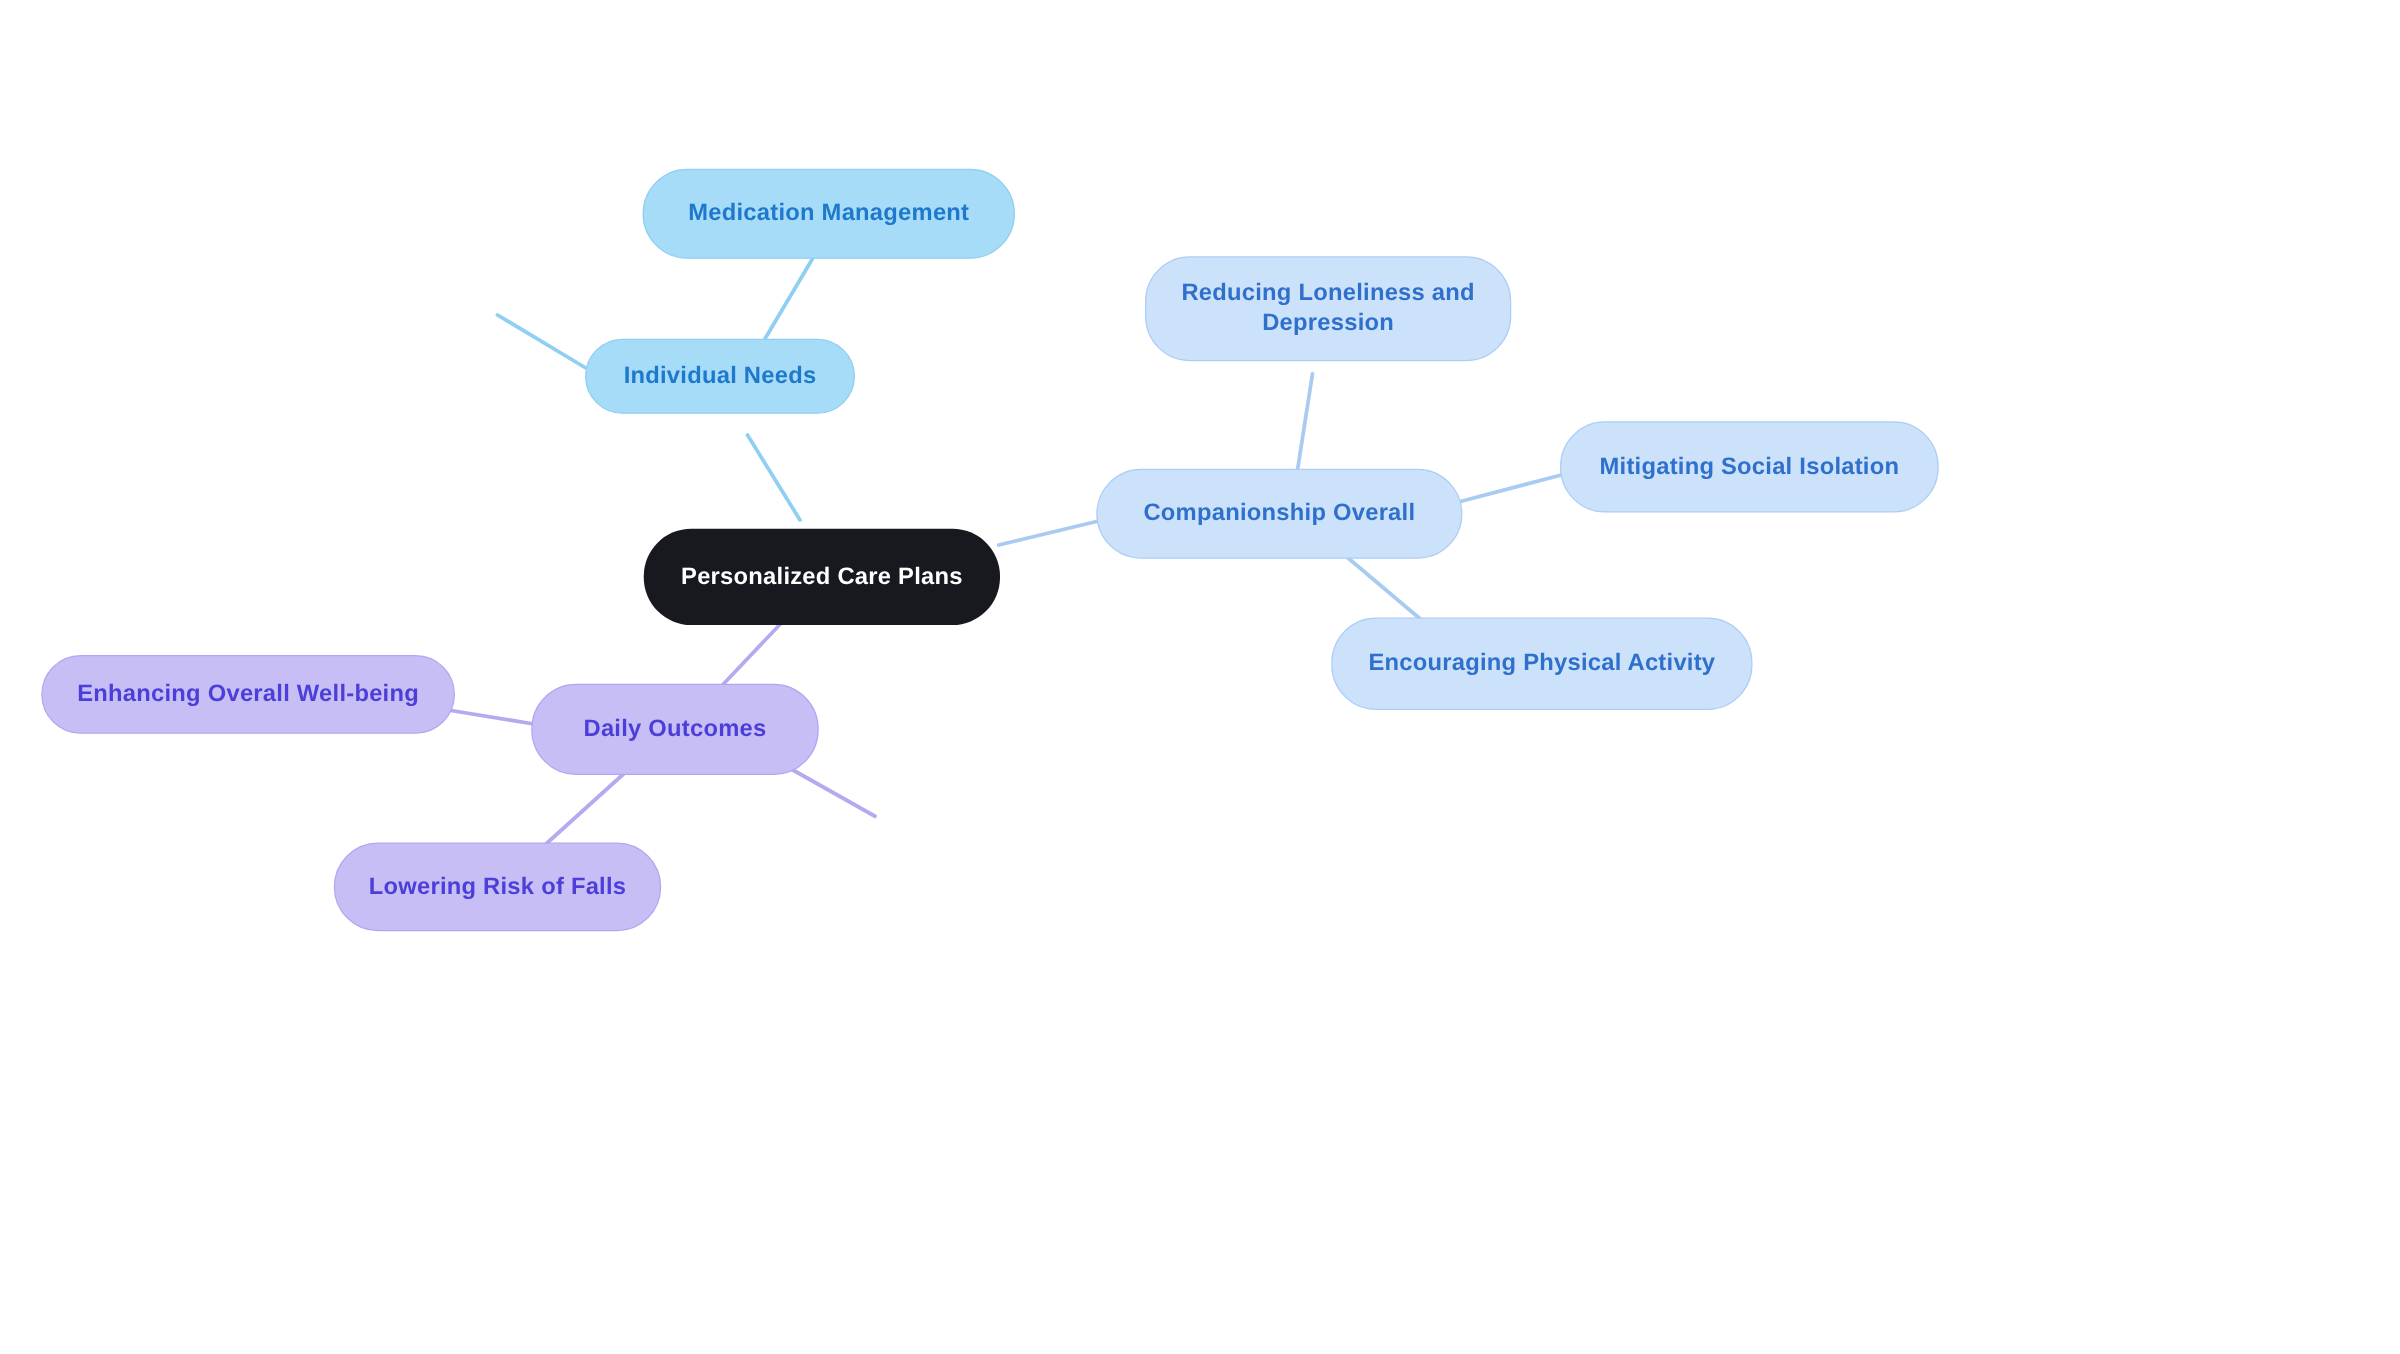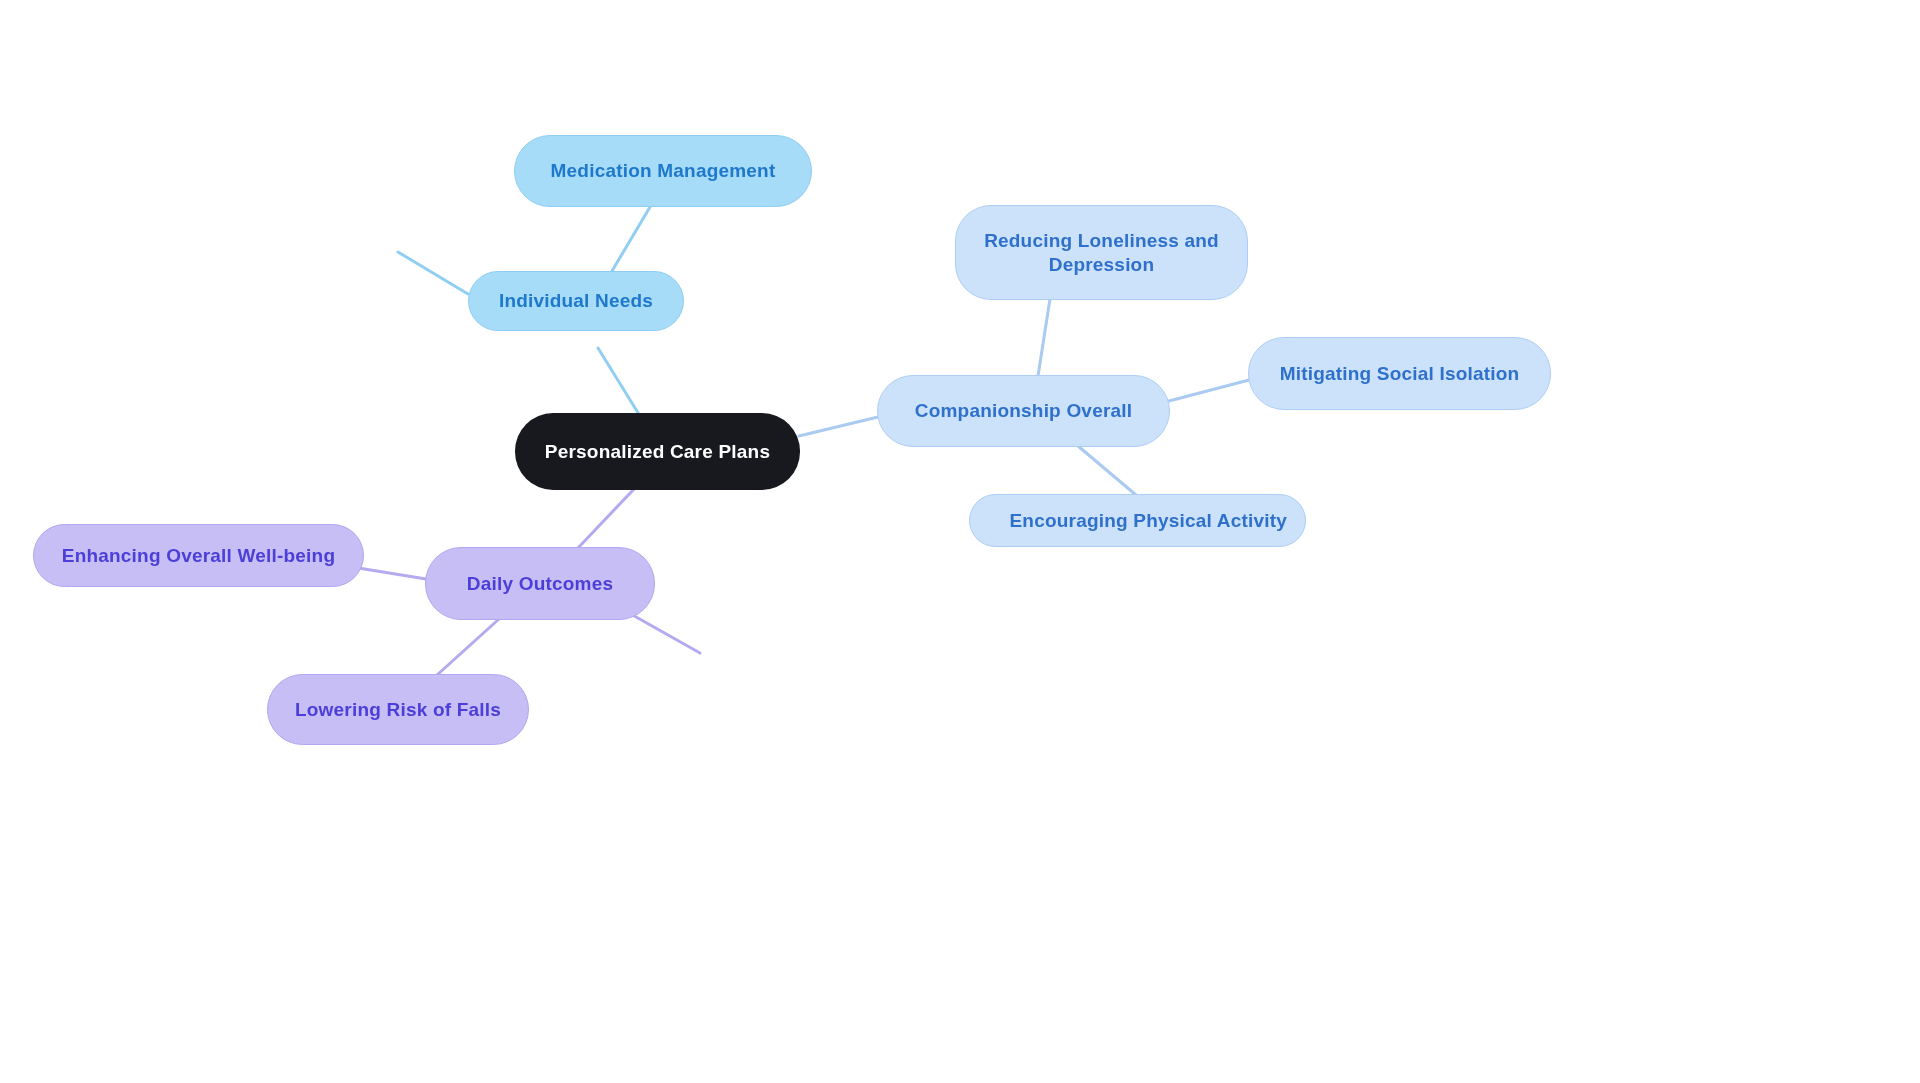--- a/index.html
+++ b/index.html
@@ -25,20 +25,21 @@
     box-sizing:border-box;
     line-height:1.25;
     padding:0 18px;
     cursor:pointer;
   }
   .node-root{
     background:var(--center_fill);
     color:var(--center_text);
     border-radius:38px;
     border:none;
+    margin-top:10px;
   }
   .branch-needs{
     background:var(--needs_fill);
     border:1.5px solid var(--needs_border);
     color:var(--needs_text);
     border-radius:36px;
   }
   .branch-comp{
     background:var(--comp_fill);
     border:1.5px solid var(--comp_border);
@@ -82,27 +83,27 @@
   <div class="node branch-needs" style="left:468px;top:271px;width:216px;height:60px;">
     <span>Individual Needs</span>
   </div>
   <div class="node branch-needs" style="left:514px;top:135px;width:298px;height:72px;">
     <span>Medication Management</span>
   </div>
 
   <div class="node branch-comp" style="left:877px;top:375px;width:293px;height:72px;">
     <span>Companionship Overall</span>
   </div>
-  <div class="node branch-comp" style="left:955px;top:205px;width:293px;height:95px;justify-content:flex-end;">
+  <div class="node branch-comp" style="left:916px;top:205px;width:293px;height:84px;justify-content:flex-end;">
     <span>Reducing Loneliness and Depression</span>
   </div>
   <div class="node branch-comp" style="left:1248px;top:337px;width:303px;height:73px;">
     <span>Mitigating Social Isolation</span>
   </div>
-  <div class="node branch-comp" style="left:969px;top:494px;width:337px;height:53px;justify-content:flex-end;">
+  <div class="node branch-comp" style="left:1065px;top:494px;width:337px;height:74px;">
     <span>Encouraging Physical Activity</span>
   </div>
 
   <div class="node branch-health" style="left:425px;top:547px;width:230px;height:73px;">
     <span>Daily Outcomes</span>
   </div>
   <div class="node branch-health" style="left:33px;top:524px;width:331px;height:63px;">
     <span>Enhancing Overall Well-being</span>
   </div>
   <div class="node branch-health" style="left:267px;top:674px;width:262px;height:71px;">

